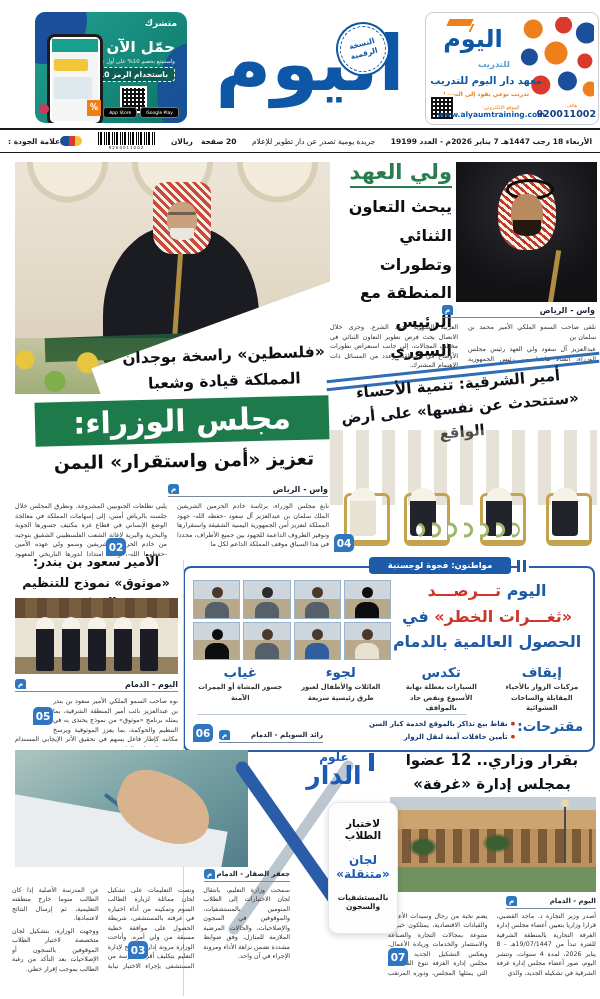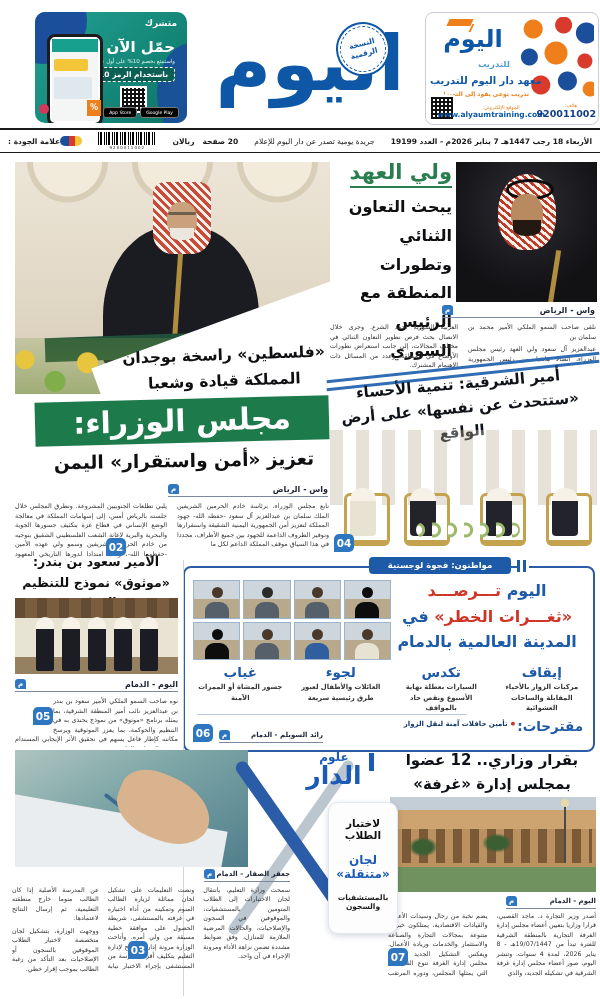--- a/index.html
+++ b/index.html
@@ -48,21 +48,21 @@
       radial-gradient(circle at 15% 50%,#1b4e9b 0 8px,transparent 9px),
       radial-gradient(circle at 50% 45%,#ef7f1a 0 11px,transparent 12px),
       radial-gradient(circle at 88% 55%,#d93a2b 0 7px,transparent 8px),
       radial-gradient(circle at 30% 85%,#d93a2b 0 9px,transparent 10px),
       radial-gradient(circle at 65% 80%,#1b4e9b 0 9px,transparent 10px),
       radial-gradient(circle at 95% 90%,#ef7f1a 0 7px,transparent 8px);}
   .t-logo{position:absolute;left:10px;top:12px;width:74px;text-align:center;color:#0d57a6;font-weight:bold;font-size:24px;}
   .t-cap{position:absolute;left:22px;top:6px;width:24px;height:7px;background:#ef7f1a;transform:skewX(-25deg);}
   .t-cap::after{content:'';position:absolute;right:-3px;top:5px;width:2px;height:8px;background:#ef7f1a;}
   .t-logo-sub{position:absolute;left:10px;top:46px;width:74px;color:#5a9fd4;font-size:8.5px;font-weight:bold;}
-  .t-title{position:absolute;left:4px;top:62px;width:112px;text-align:left;color:#0d57a6;font-size:10px;font-weight:bold;}
+  .t-title{position:absolute;left:4px;top:62px;width:112px;text-align:right;color:#0d57a6;font-size:10px;font-weight:bold;}
   .t-sub{position:absolute;left:4px;top:77px;width:112px;text-align:center;color:#ef7f1a;font-size:6px;font-weight:bold;}
   .t-qr{position:absolute;left:3px;bottom:3px;width:26px;height:26px;}
   .t-web{position:absolute;left:31px;bottom:5px;width:88px;text-align:center;}
   .t-web .lbl{font-size:5px;color:#ef7f1a;display:block;}
   .t-web .url{font-size:7.5px;font-weight:bold;color:#0d57a6;display:block;font-family:"DejaVu Sans",sans-serif;}
   .t-phone{position:absolute;left:120px;bottom:5px;width:50px;text-align:center;}
   .t-phone .lbl{font-size:5px;color:#ef7f1a;display:block;}
   .t-phone .num{font-size:9.5px;font-weight:bold;color:#123f85;display:block;}
 
   
@@ -283,21 +283,21 @@
       <span class="url">www.alyaumtraining.com</span>
     </div>
     <div class="t-phone">
       <span class="lbl">هاتف:</span>
       <span class="num">920011002</span>
     </div>
   </div>
 
   <div class="infobar">
     <span class="ib-date">الأربعاء 18 رجب 1447هـ 7 يناير 2026م - العدد 19199</span>
-    <span class="ib-pub">جريدة يومية تصدر عن دار اليوم للإعلام</span>
+    <span class="ib-pub">جريدة يومية تصدر عن دار تطوير للإعلام</span>
     <span class="ib-pages">
       <span>20 صفحة</span>
       <span>ريالان</span>
     </span>
     <span class="ib-barcode">
       <span class="bars"></span>
       <span class="num">9200011002</span>
     </span>
     <span class="ib-quality">
       <span class="q-logo"></span>
@@ -369,21 +369,21 @@
     <div class="f-title">
       <div>
         <span class="blue">اليوم</span>
         <span class="red">تـــرصـــد</span>
       </div>
       <div>
         <span class="red">«ثغـــرات الخطر»</span>
         <span class="blue">في</span>
       </div>
       <div>
-        <span class="blue">المدينة العالمية بالدمام</span>
+        <span class="blue">الحصول العالمية بالدمام</span>
       </div>
     </div>
     <div class="f-grid">
       <div class="f-ph">
           <i></i>
         </div>
       <div class="f-ph">
           <i></i>
         </div>
       <div class="f-ph">
@@ -419,20 +419,21 @@
         <div class="t">العائلات والأطفال لعبور طرق رئيسية سريعة</div>
       </div>
       <div class="f-col">
         <div class="h">غياب</div>
         <div class="t">جسور المشاة أو الممرات الآمنة</div>
       </div>
     </div>
     <div class="f-sep"></div>
     <div class="f-sugg-label">مقترحات:</div>
     <div class="f-sugg">
+      <div>نقاط بيع تذاكر بالموقع لخدمة كبار السن</div>
       <div>تأمين حافلات آمنة لنقل الزوار</div>
     </div>
     <div class="byline bl-feature">
       <span>رائد السويلم - الدمام</span>
       <span class="m-badge">م</span>
     </div>
     <div class="pb pb-06">06</div>
   </div>
 
   <div class="vr1"></div>

